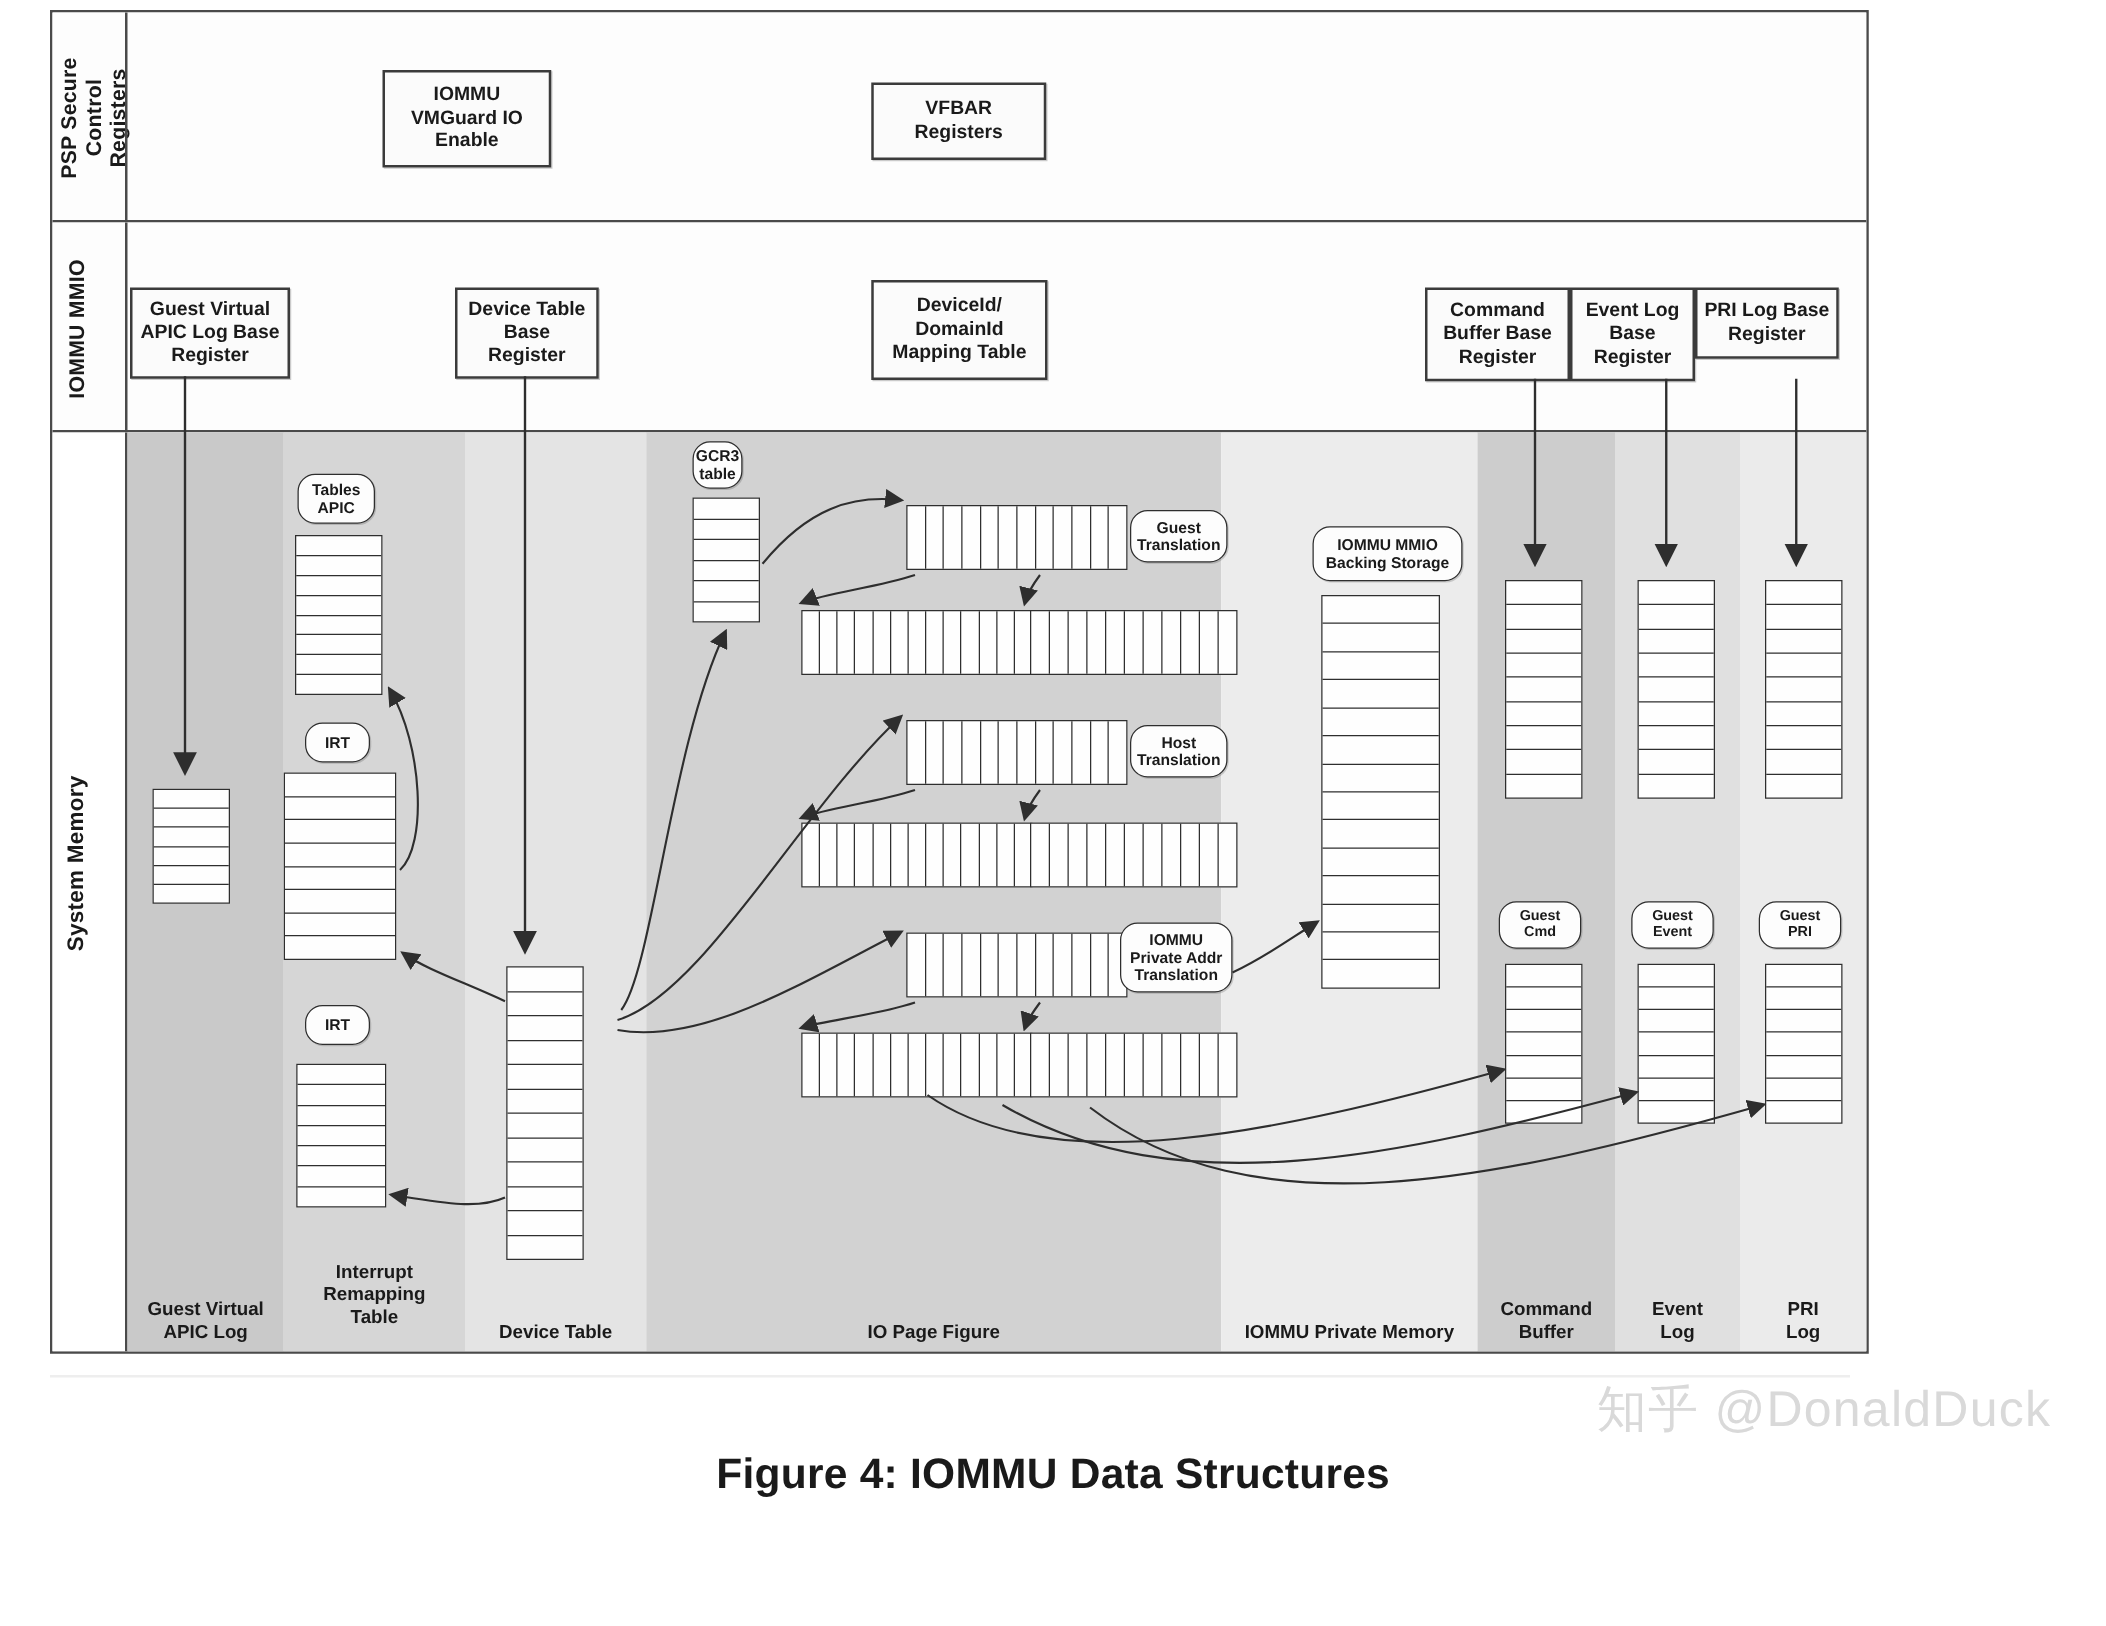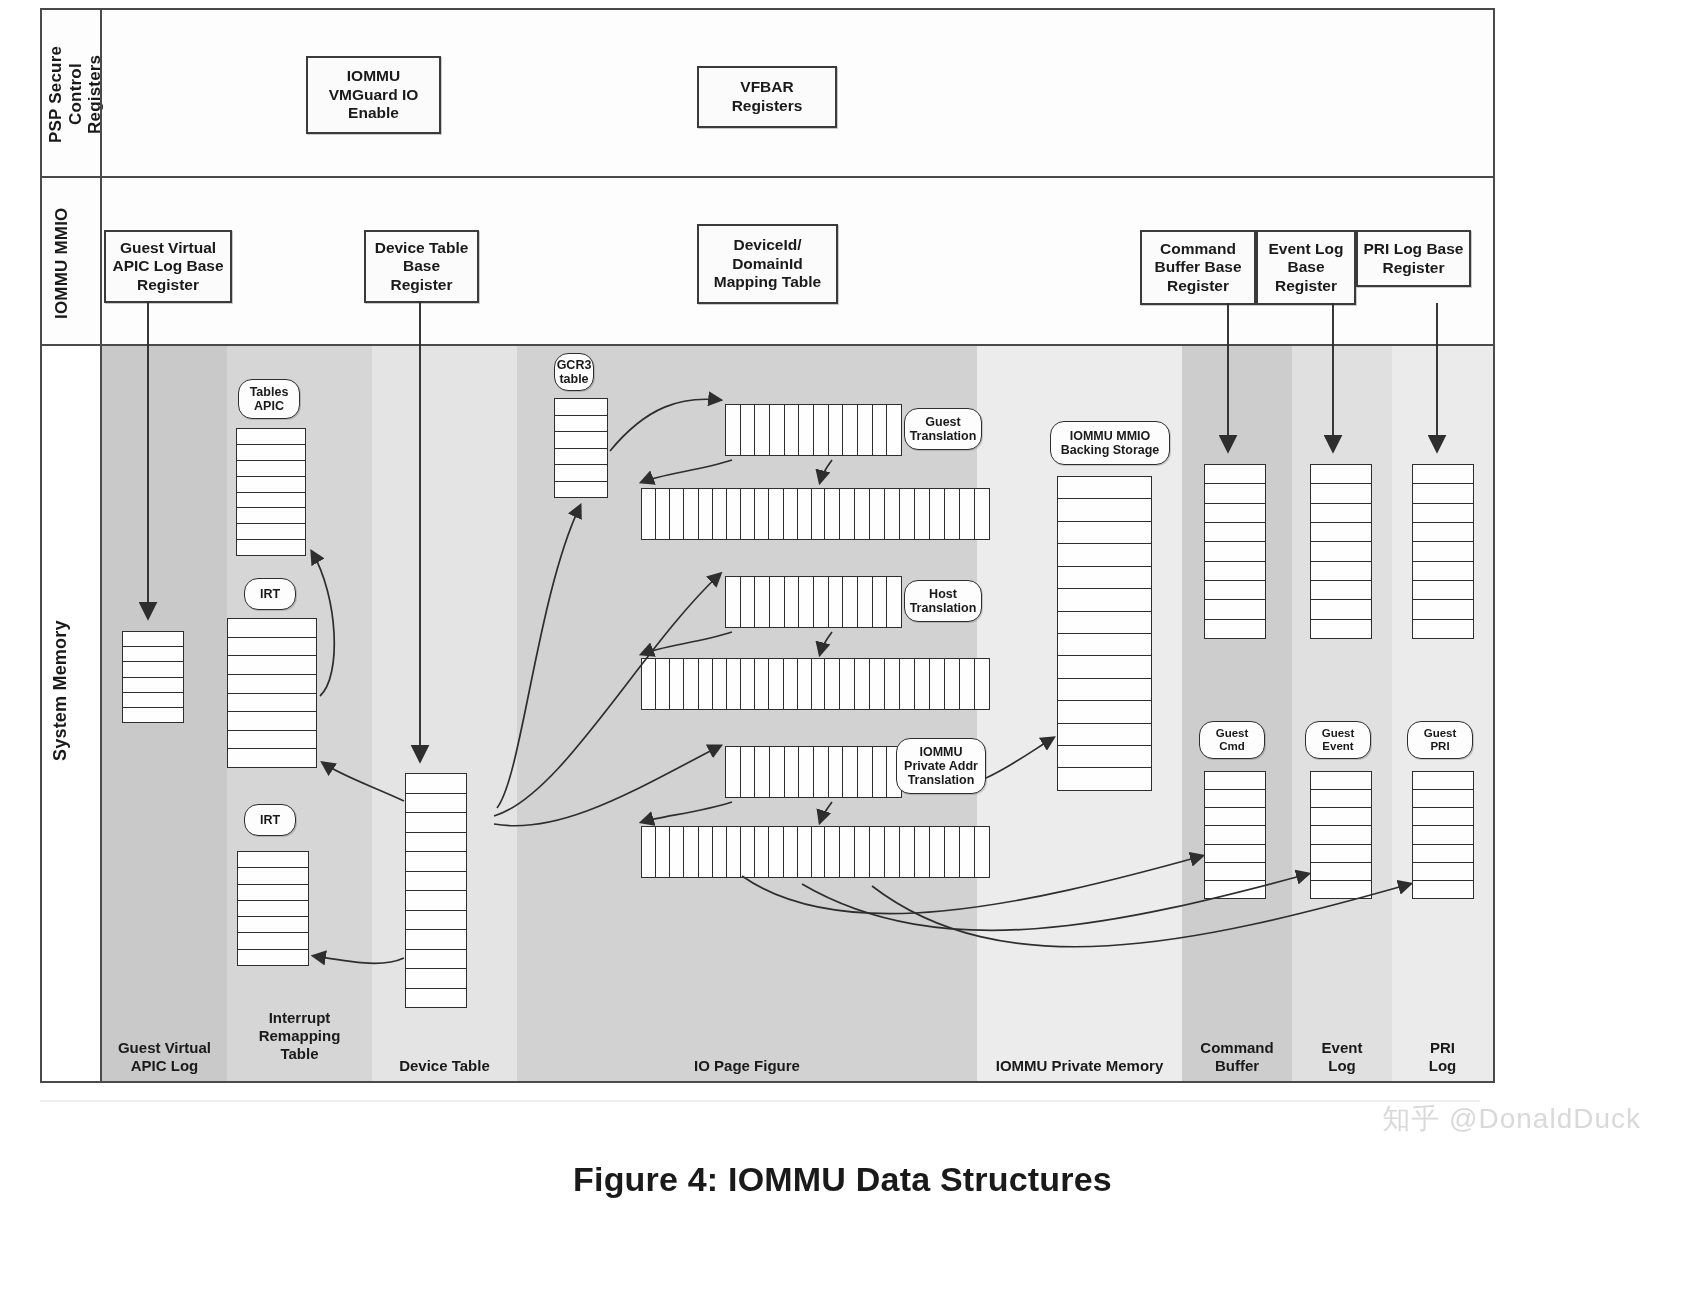--- a/index.html
+++ b/index.html
@@ -82,21 +82,21 @@
   
   svg.overlay{position:absolute;left:0;top:0;pointer-events:none;}
 
   
   #figure-caption{
     position:absolute;left:0;right:0;top:1160px;text-align:center;
     font-size:34px;font-weight:bold;letter-spacing:.2px;
   }
   #watermark{
     position:absolute;right:44px;top:1100px;
-    font-size:28px;color:#d9d9d9;font-weight:normal;letter-spacing:1px;
+    font-size:40px;color:#d9d9d9;font-weight:normal;letter-spacing:1px;
     white-space:nowrap;
   }
   #rule{position:absolute;left:40px;top:1100px;width:1440px;height:2px;background:#eeeeee;}
 </style>
 </head>
 <body>
 
 <div id="figure-frame">
 
   <div class="band" id="band-psp">

